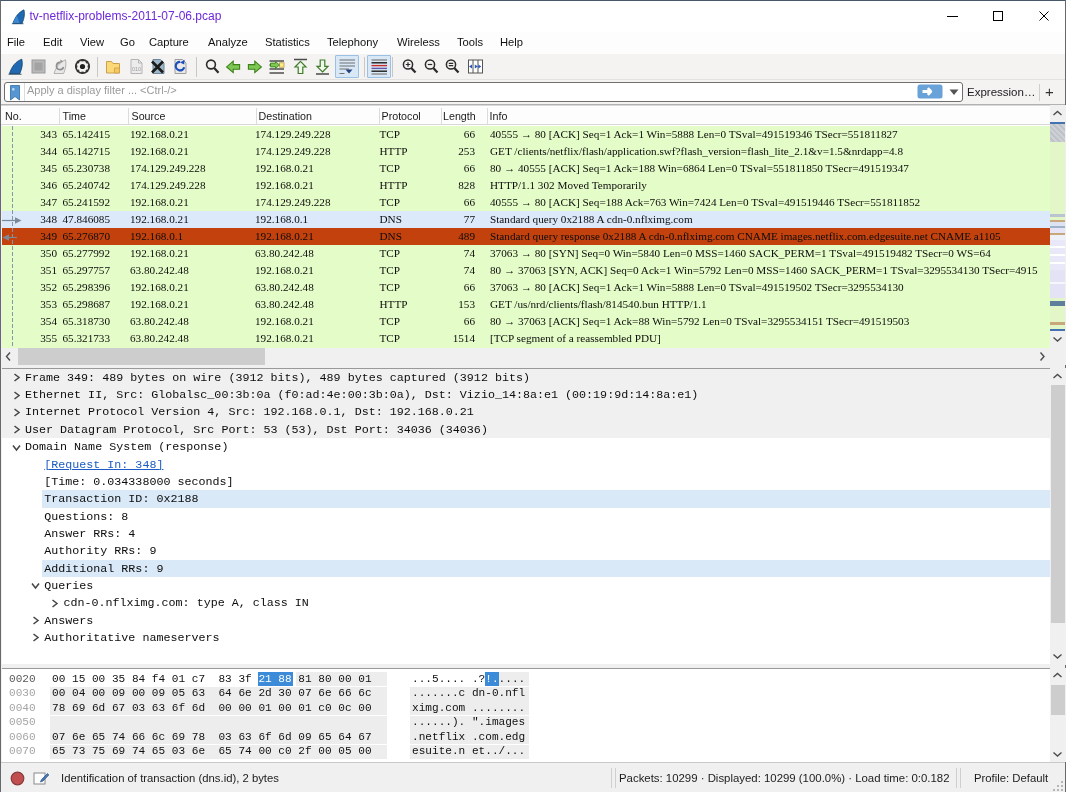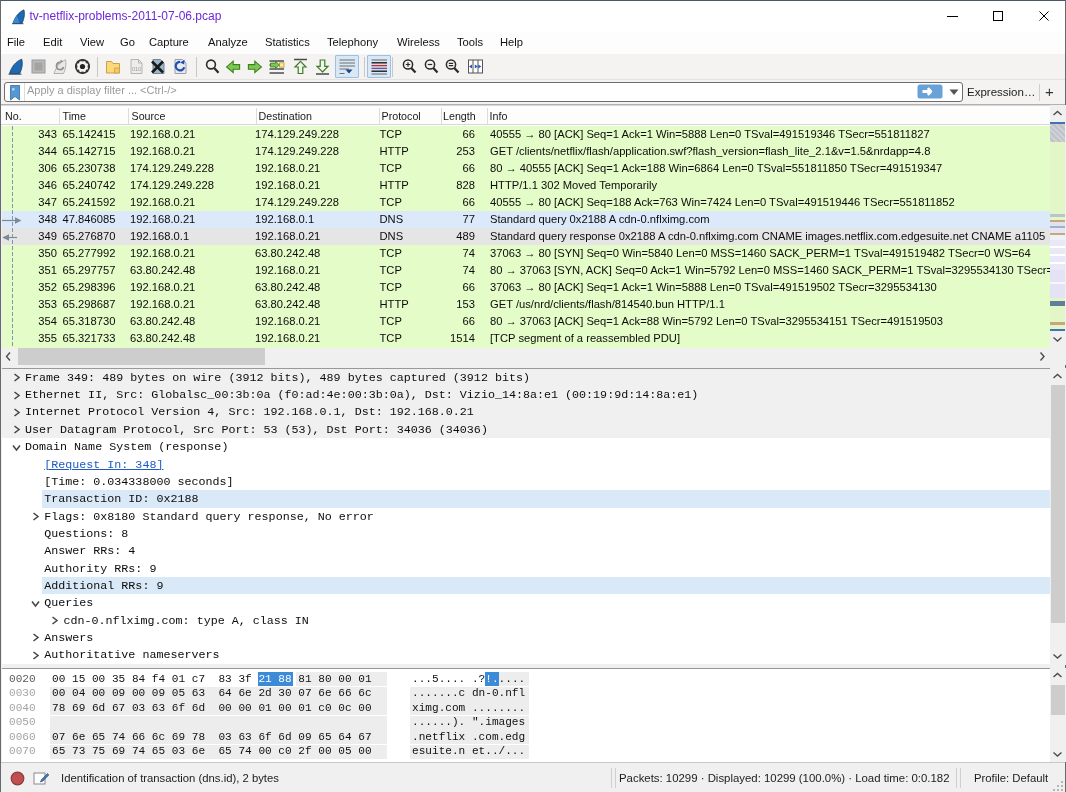--- a/index.html
+++ b/index.html
@@ -19,27 +19,27 @@
 .ttog{top:1px;width:24px;height:23px;background:#d9e8f7;border:1px solid #9ac0e6;border-radius:1px}
 
 #fbar{left:0;top:79px;width:100%;height:25px;background:#f4f3f2;border-bottom:1px solid #b4b2b0}
 #finput{left:3px;top:2px;width:959px;height:20px;background:#fff;border:1px solid #6e6e6e;border-radius:3px}
 #fph{left:26px;top:4px;font-size:11px;color:#9b9b9b}
 
 #plhead{left:0;top:104px;width:1049px;height:20px;background:#fdfdfd;border-top:1px solid #d8d8d8;border-bottom:1px solid #d8d8d8;font-size:10.7px;color:#1a1a1a}
 #plhead span{position:absolute;top:3.5px}
 #plhead i{position:absolute;top:2px;width:1px;height:16px;background:#dcdcdc}
 #plist{left:1px;top:124px;width:1048px;height:223px;background:#fff;overflow:hidden;padding-top:1px}
-.prow{position:relative;width:100%;height:17.077px;font-family:Liberation Sans, sans-serif;font-size:11.2px;color:#0c0c0c;white-space:pre}
+.prow{position:relative;width:100%;height:17.077px;font-family:Liberation Serif, serif;font-size:11.2px;color:#0c0c0c;white-space:pre}
 .prow>span{position:absolute;top:1.5px}
 .prow .no{left:0px;width:55px;text-align:right}
 .prow .tm{left:60.5px}.prow .sr{left:128px}.prow .ds{left:253px}.prow .pr{left:377.5px}
 .prow .ln{left:425px;width:48px;text-align:right}
 .prow .inf{left:488px;width:560px;overflow:hidden}
-.g{background:#e4fcc7}.b{background:#dbe9fa}.s{background:#e5e5e5}
+.g{background:#e4fcc7}.b{background:#dbe9fa}.s{background:#c2410c}
 #dashline{left:11px;top:125px;width:1px;height:222px;background-image:linear-gradient(#8596a7 60%,transparent 40%);background-size:1px 6px}
 
 .sbtrack{background:#f0f0f0}
 .sbthumb{position:absolute;background:#cdcdcd}
 
 #hscroll{left:0;top:347px;width:1049px;height:17px;background:#f0f0f0}
 
 #dpane{left:1px;top:367px;width:1048px;height:296px;background:#fff;border-top:1px solid #999;font-family:Liberation Mono, monospace;font-size:11.7px;color:#0c0c0c}
 .drow{position:relative;width:100%;height:17.35px;white-space:pre}
 .drow span.t{position:absolute;top:1.8px}
@@ -251,21 +251,21 @@
 <i style="left:58px"></i>
 <i style="left:127px"></i>
 <i style="left:255px"></i>
 <i style="left:378px"></i>
 <i style="left:440px"></i>
 <i style="left:486px"></i>
 </div>
 <div class="abs" id="plist">
 <div class="prow g"><span class="no">343</span><span class="tm">65.142415</span><span class="sr">192.168.0.21</span><span class="ds">174.129.249.228</span><span class="pr">TCP</span><span class="ln">66</span><span class="inf">40555 → 80 [ACK] Seq=1 Ack=1 Win=5888 Len=0 TSval=491519346 TSecr=551811827</span></div>
 <div class="prow g"><span class="no">344</span><span class="tm">65.142715</span><span class="sr">192.168.0.21</span><span class="ds">174.129.249.228</span><span class="pr">HTTP</span><span class="ln">253</span><span class="inf">GET /clients/netflix/flash/application.swf?flash_version=flash_lite_2.1&amp;v=1.5&amp;nrdapp=4.8</span></div>
-<div class="prow g"><span class="no">306</span><span class="tm">65.230738</span><span class="sr">174.129.249.228</span><span class="ds">192.168.0.21</span><span class="pr">TCP</span><span class="ln">66</span><span class="inf">80 → 40555 [ACK] Seq=1 Ack=188 Win=6864 Len=0 TSval=551811850 TSecr=491519347</span></div>
+<div class="prow g"><span class="no">345</span><span class="tm">65.230738</span><span class="sr">174.129.249.228</span><span class="ds">192.168.0.21</span><span class="pr">TCP</span><span class="ln">66</span><span class="inf">80 → 40555 [ACK] Seq=1 Ack=188 Win=6864 Len=0 TSval=551811850 TSecr=491519347</span></div>
 <div class="prow g"><span class="no">346</span><span class="tm">65.240742</span><span class="sr">174.129.249.228</span><span class="ds">192.168.0.21</span><span class="pr">HTTP</span><span class="ln">828</span><span class="inf">HTTP/1.1 302 Moved Temporarily</span></div>
 <div class="prow g"><span class="no">347</span><span class="tm">65.241592</span><span class="sr">192.168.0.21</span><span class="ds">174.129.249.228</span><span class="pr">TCP</span><span class="ln">66</span><span class="inf">40555 → 80 [ACK] Seq=188 Ack=763 Win=7424 Len=0 TSval=491519446 TSecr=551811852</span></div>
 <div class="prow b"><span class="no">348</span><span class="tm">47.846085</span><span class="sr">192.168.0.21</span><span class="ds">192.168.0.1</span><span class="pr">DNS</span><span class="ln">77</span><span class="inf">Standard query 0x2188 A cdn-0.nflximg.com</span></div>
 <div class="prow s"><span class="no">349</span><span class="tm">65.276870</span><span class="sr">192.168.0.1</span><span class="ds">192.168.0.21</span><span class="pr">DNS</span><span class="ln">489</span><span class="inf">Standard query response 0x2188 A cdn-0.nflximg.com CNAME images.netflix.com.edgesuite.net CNAME a1105</span></div>
 <div class="prow g"><span class="no">350</span><span class="tm">65.277992</span><span class="sr">192.168.0.21</span><span class="ds">63.80.242.48</span><span class="pr">TCP</span><span class="ln">74</span><span class="inf">37063 → 80 [SYN] Seq=0 Win=5840 Len=0 MSS=1460 SACK_PERM=1 TSval=491519482 TSecr=0 WS=64</span></div>
 <div class="prow g"><span class="no">351</span><span class="tm">65.297757</span><span class="sr">63.80.242.48</span><span class="ds">192.168.0.21</span><span class="pr">TCP</span><span class="ln">74</span><span class="inf">80 → 37063 [SYN, ACK] Seq=0 Ack=1 Win=5792 Len=0 MSS=1460 SACK_PERM=1 TSval=3295534130 TSecr=4915</span></div>
 <div class="prow g"><span class="no">352</span><span class="tm">65.298396</span><span class="sr">192.168.0.21</span><span class="ds">63.80.242.48</span><span class="pr">TCP</span><span class="ln">66</span><span class="inf">37063 → 80 [ACK] Seq=1 Ack=1 Win=5888 Len=0 TSval=491519502 TSecr=3295534130</span></div>
 <div class="prow g"><span class="no">353</span><span class="tm">65.298687</span><span class="sr">192.168.0.21</span><span class="ds">63.80.242.48</span><span class="pr">HTTP</span><span class="ln">153</span><span class="inf">GET /us/nrd/clients/flash/814540.bun HTTP/1.1</span></div>
 <div class="prow g"><span class="no">354</span><span class="tm">65.318730</span><span class="sr">63.80.242.48</span><span class="ds">192.168.0.21</span><span class="pr">TCP</span><span class="ln">66</span><span class="inf">80 → 37063 [ACK] Seq=1 Ack=88 Win=5792 Len=0 TSval=3295534151 TSecr=491519503</span></div>
 <div class="prow g"><span class="no">355</span><span class="tm">65.321733</span><span class="sr">63.80.242.48</span><span class="ds">192.168.0.21</span><span class="pr">TCP</span><span class="ln">1514</span><span class="inf">[TCP segment of a reassembled PDU]</span></div>
@@ -341,23 +341,20 @@
         </svg><span class="t" style="left:23.0px">Internet Protocol Version 4, Src: 192.168.0.1, Dst: 192.168.0.21</span></div>
 <div class="drow grey"><svg class="chev" style="left:10px;top:4.2px" width="9" height="9">
           <polyline points="2.5,1 7,4.5 2.5,8" fill="none" stroke="#444" stroke-width="1.5"></polyline>
         </svg><span class="t" style="left:23.0px">User Datagram Protocol, Src Port: 53 (53), Dst Port: 34036 (34036)</span></div>
 <div class="drow "><svg class="chev" style="left:10px;top:4.2px" width="9" height="9">
           <polyline points="1,2.5 4.5,7 8,2.5" fill="none" stroke="#444" stroke-width="1.5"></polyline>
         </svg><span class="t" style="left:23.0px">Domain Name System (response)</span></div>
 <div class="drow "><span class="t" style="left:42.2px"><span class="link">[Request In: 348]</span></span></div>
 <div class="drow "><span class="t" style="left:42.2px">[Time: 0.034338000 seconds]</span></div>
 <div class="drow hl"><div class="hlbar"></div><span class="t" style="left:42.2px">Transaction ID: 0x2188</span></div>
-<div class="drow "><svg class="chev" style="left:29px;top:4.2px" width="9" height="9">
-          <polyline points="2.5,1 7,4.5 2.5,8" fill="none" stroke="#444" stroke-width="1.5"></polyline>
-        </svg><span class="t" style="left:42.2px">Flags: 0x8180 Standard query response, No error</span></div>
 <div class="drow "><span class="t" style="left:42.2px">Questions: 8</span></div>
 <div class="drow "><span class="t" style="left:42.2px">Answer RRs: 4</span></div>
 <div class="drow "><span class="t" style="left:42.2px">Authority RRs: 9</span></div>
 <div class="drow hl"><div class="hlbar"></div><span class="t" style="left:42.2px">Additional RRs: 9</span></div>
 <div class="drow "><svg class="chev" style="left:29px;top:4.2px" width="9" height="9">
           <polyline points="1,2.5 4.5,7 8,2.5" fill="none" stroke="#444" stroke-width="1.5"></polyline>
         </svg><span class="t" style="left:42.2px">Queries</span></div>
 <div class="drow "><svg class="chev" style="left:48px;top:4.2px" width="9" height="9">
           <polyline points="2.5,1 7,4.5 2.5,8" fill="none" stroke="#444" stroke-width="1.5"></polyline>
         </svg><span class="t" style="left:61.4px">cdn-0.nflximg.com: type A, class IN</span></div>

